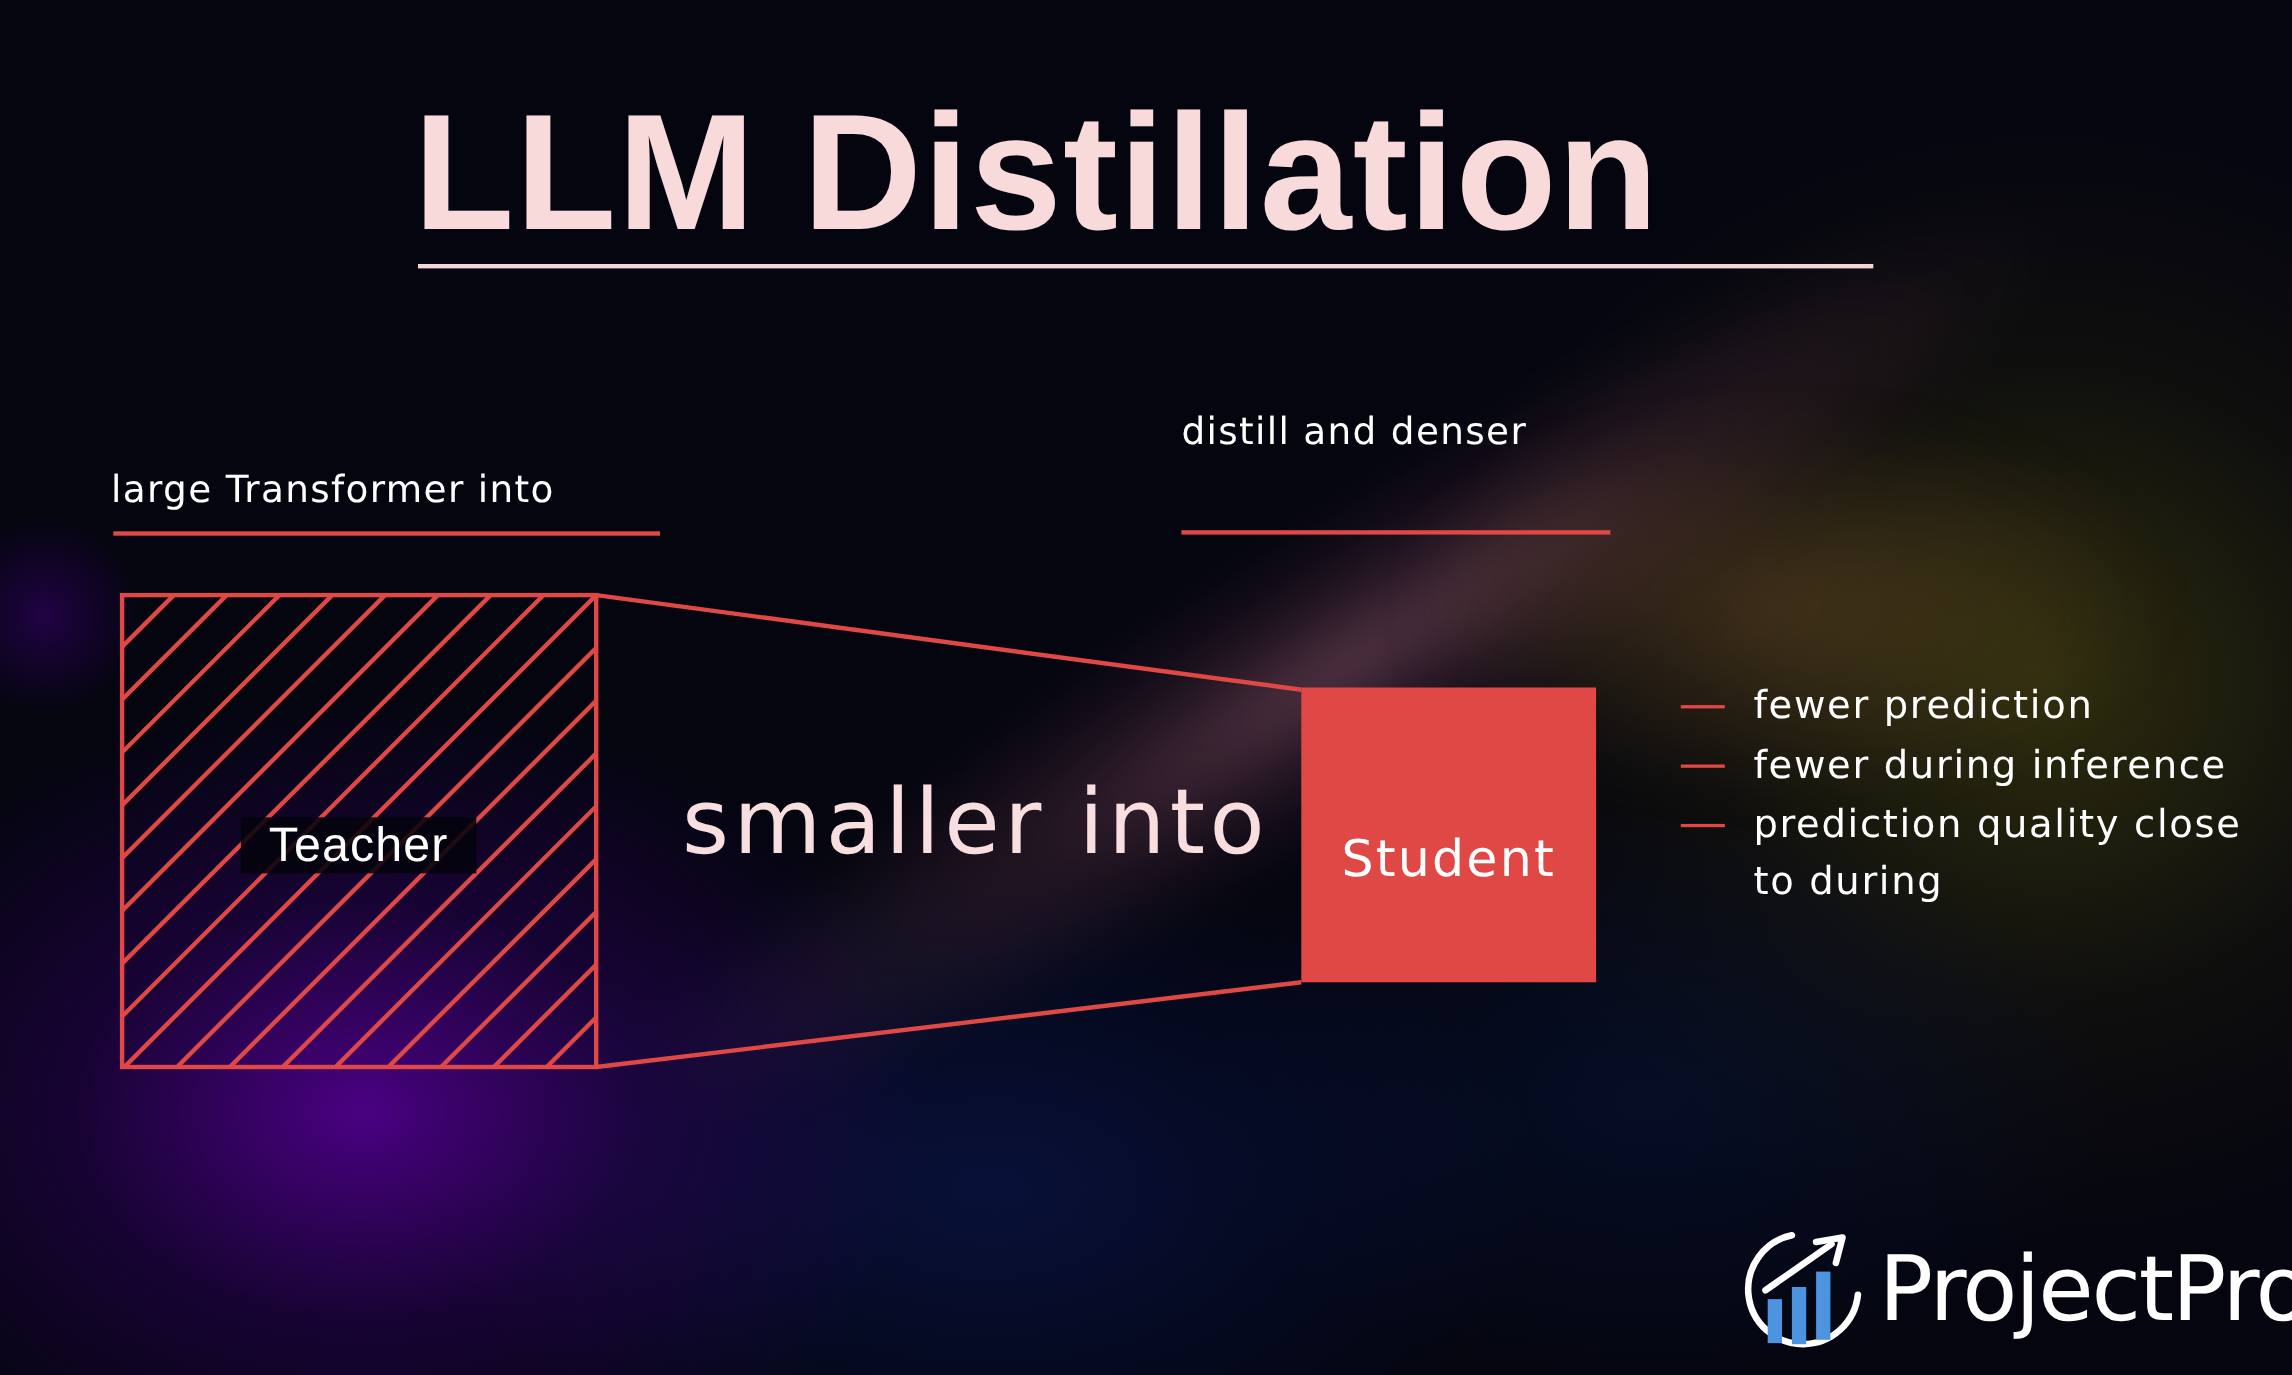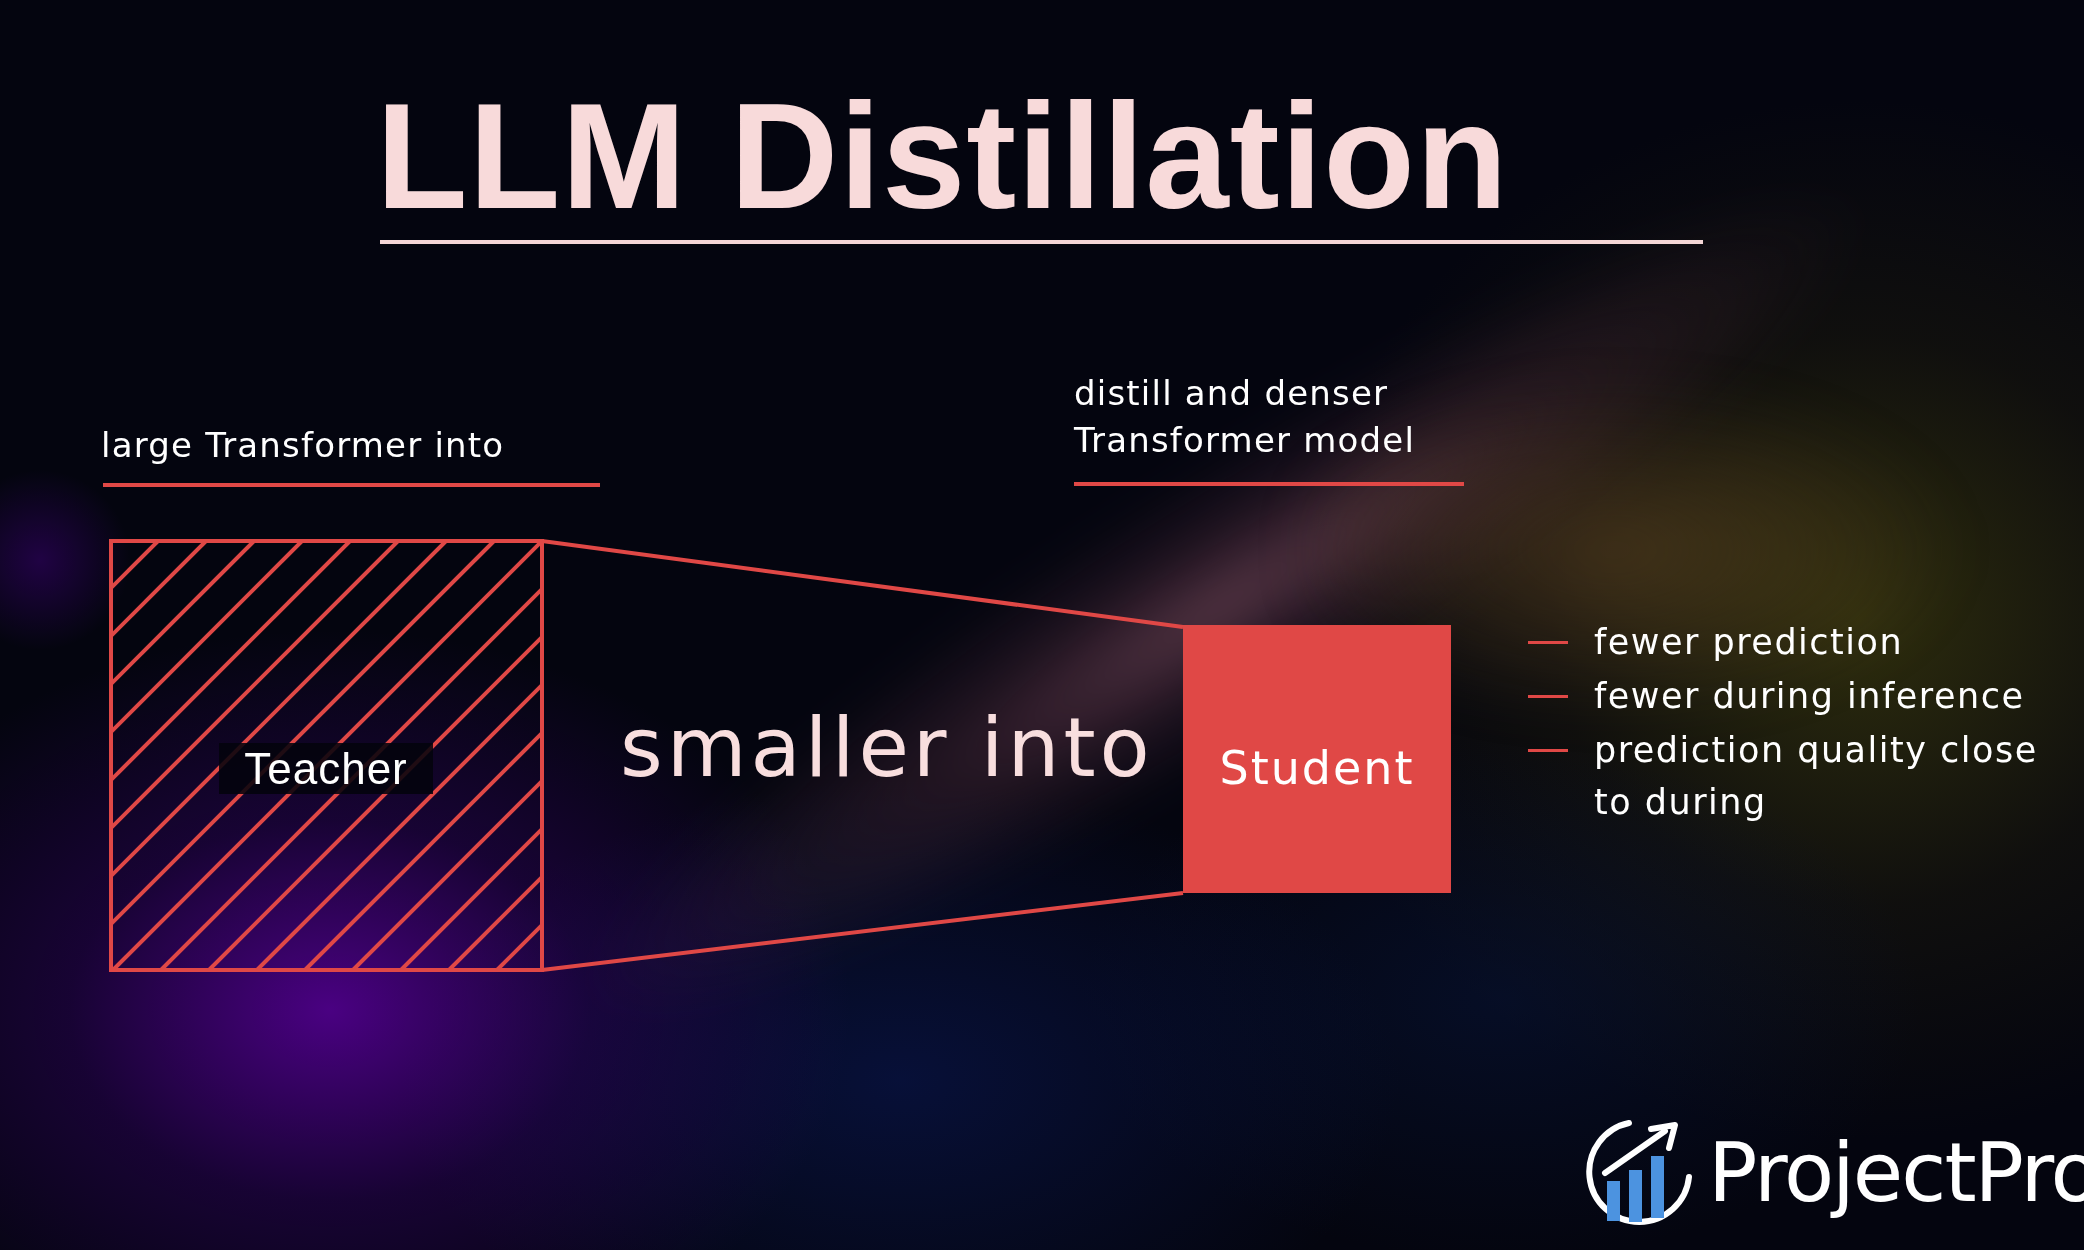--- a/index.html
+++ b/index.html
@@ -30,21 +30,21 @@
   .rule { position:absolute; height:4px; background:#e04846; }
 
   svg.diagram { position:absolute; left:0; top:0; }
 
   .teacher-label { position:absolute; left:219px; top:743px; width:214px; height:51px;
     background:rgba(3,3,12,0.88); color:#ffffff; font-family:Liberation Sans, sans-serif;
     font-size:44px; line-height:51px; text-align:center; letter-spacing:1px; }
   .distill { position:absolute; left:620px; top:693px; width:470px; text-align:center;
     color:#f8dede; font-family:"DejaVu Sans", sans-serif; font-size:82px; line-height:110px; letter-spacing:4px; white-space:nowrap; }
   .student { position:absolute; left:1183px; top:625px; width:268px; height:268px; background:#e04846; }
-  .student-label { position:absolute; left:0; top:4px; width:268px; height:268px; display:flex; align-items:center; justify-content:center;
+  .student-label { position:absolute; left:0; top:16px; width:268px; height:268px; display:flex; align-items:center; justify-content:center;
     color:#ffffff; font-family:"DejaVu Sans", sans-serif; font-size:46px; letter-spacing:2px; padding-top:10px; box-sizing:border-box; }
 
   .bullets { position:absolute; left:1528px; top:615px; width:560px; }
   .bullet { position:relative; height:54px; }
   .bullet .dash { position:absolute; left:0; top:26px; width:40px; height:3px; background:#e04846; }
   .bullet .txt { position:absolute; left:66px; top:0; color:#ffffff; font-family:"DejaVu Sans", sans-serif; font-size:35px; line-height:54px; letter-spacing:1.5px; white-space:nowrap; }
   .bullet .cont { position:absolute; left:66px; top:54px; color:#ffffff; font-family:"DejaVu Sans", sans-serif; font-size:35px; line-height:50px; letter-spacing:1.5px; white-space:nowrap; }
 
   .logo { position:absolute; left:1585px; top:1115px; width:490px; height:115px; }
   .logo-text { position:absolute; left:123px; top:0; color:#ffffff; font-family:"DejaVu Sans", sans-serif; font-size:82px; line-height:115px; letter-spacing:-2px; white-space:nowrap; }
@@ -56,21 +56,20 @@
   <div class="streak"></div>
   <div class="streak2"></div>
 
   <div class="title">LLM Distillation</div>
   <div class="title-underline"></div>
 
   <div class="label" style="left:101px; top:425px;">large Transformer into</div>
   <div class="rule" style="left:103px; top:483px; width:497px;"></div>
 
   <div class="label" style="left:1074px; top:373px;">distill and denser</div>
-  <div class="label" style="left:1074px; top:420px;">Transformer model</div>
   <div class="rule" style="left:1074px; top:482px; width:390px;"></div>
 
   <svg class="diagram" width="2084" height="1250" viewBox="0 0 2084 1250">
     <defs>
       <clipPath id="teacherClip">
         <rect x="111" y="541" width="431" height="429"></rect>
       </clipPath>
     </defs>
     <g clip-path="url(#teacherClip)">
       <g stroke="#e04846" stroke-width="4">

